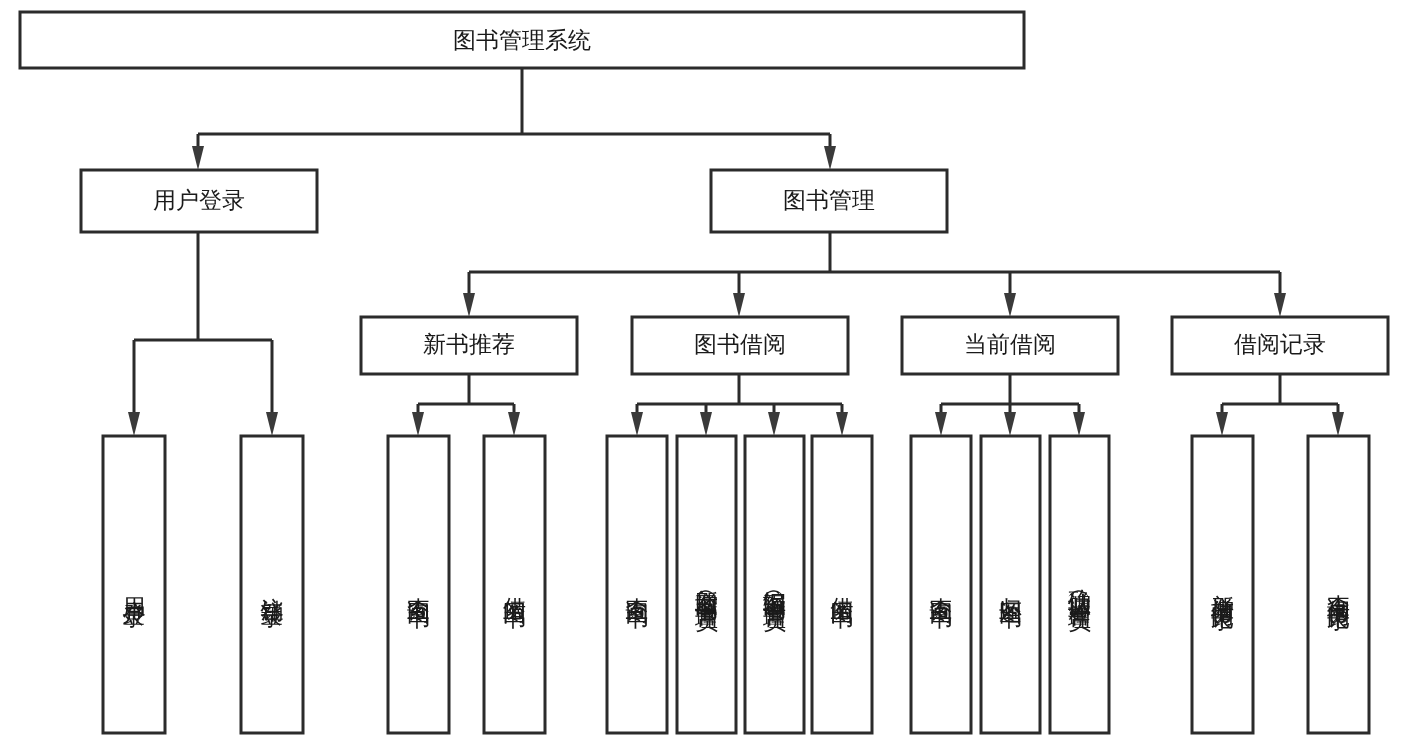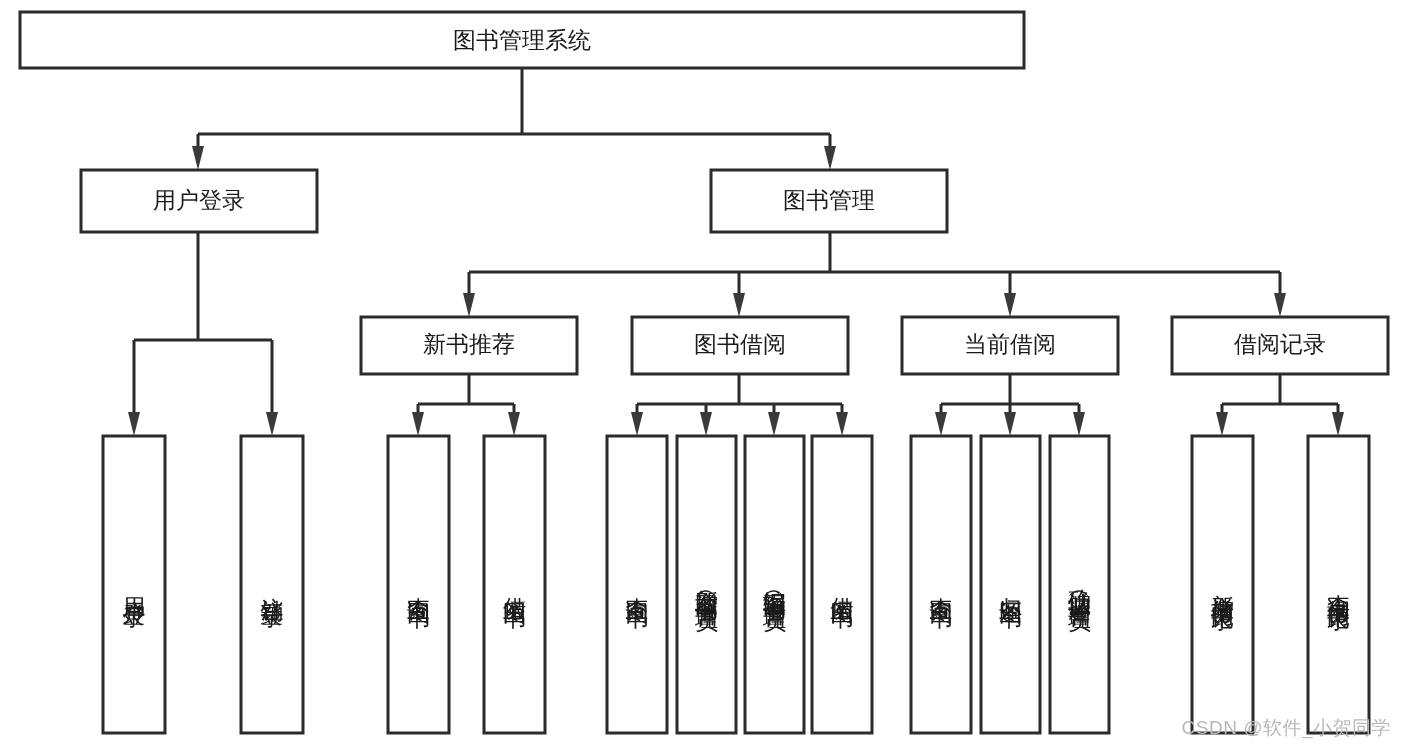--- a/index.html
+++ b/index.html
@@ -227,15 +227,14 @@
     <span class="vert-text">确认归还（管理员）</span>
   </div>
 
   <div class="vert-text-wrap" style="left:1192px; top:436px; width:61px; height:297px;">
     <span class="vert-text">新增借阅记录</span>
   </div>
   <div class="vert-text-wrap" style="left:1308px; top:436px; width:61px; height:297px;">
     <span class="vert-text">查询借阅记录</span>
   </div>
 
-  <div class="watermark">CSDN @软件_小贺同学</div>
 
 </div>
 
 </body></html>

